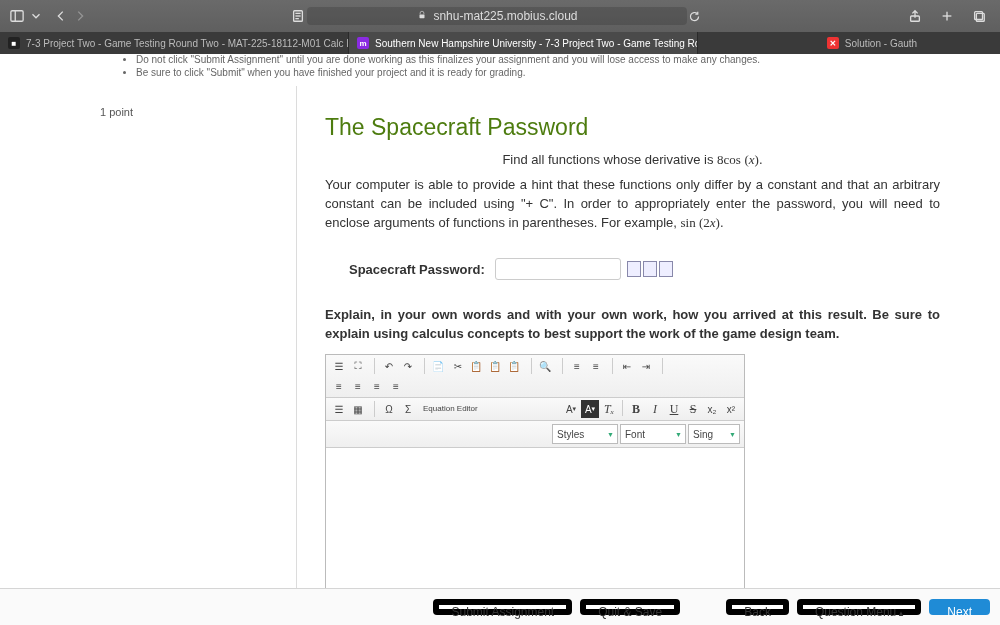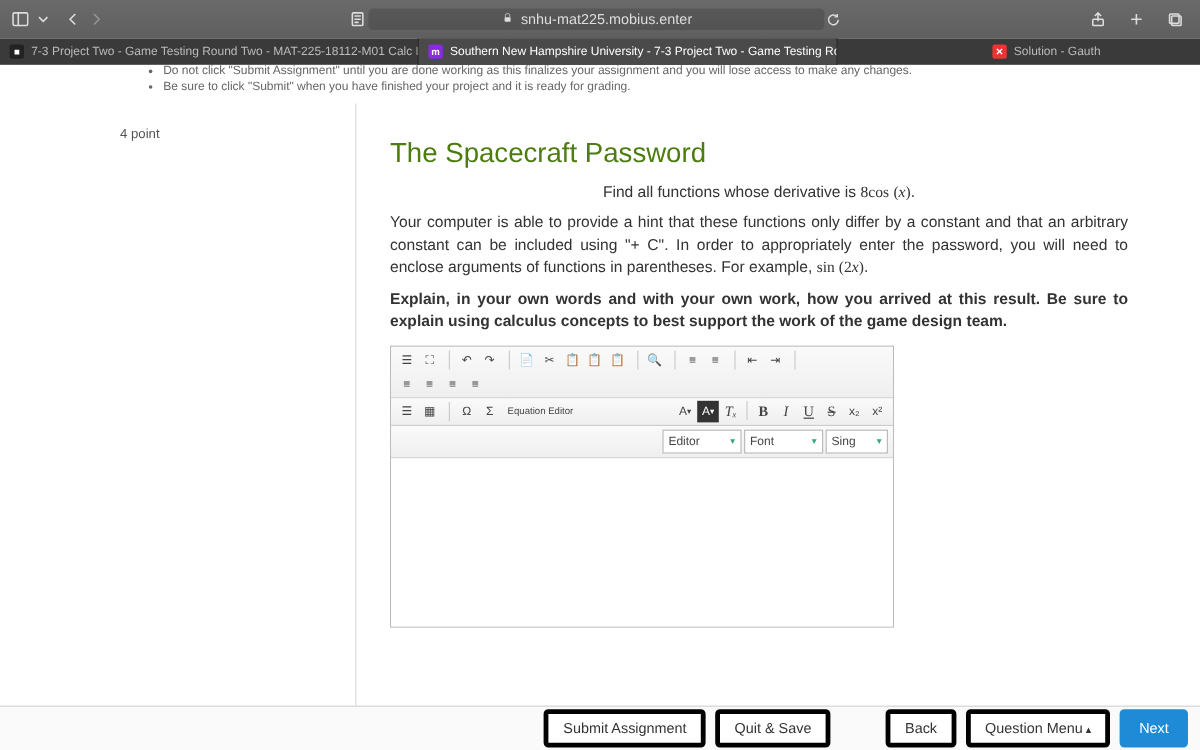--- a/index.html
+++ b/index.html
@@ -42,21 +42,21 @@
 .tb .grp{display:flex;align-items:center;gap:1px;margin-right:2px;}
 .tb .sep{width:1px;height:16px;background:#ccc;margin:0 3px}
 .tb button{width:18px;height:18px;border:1px solid transparent;background:transparent;padding:0;font-size:10px;color:#444;cursor:pointer;display:flex;align-items:center;justify-content:center}
 .tb .wide{width:auto;padding:0 4px;font-size:9px;display:flex;align-items:center}
 .tb2{background:linear-gradient(#fafafa,#efefef);border-bottom:1px solid #ccc;padding:3px 4px;display:flex;align-items:center;gap:2px;justify-content:flex-start}
 .tb2 .right{margin-left:auto;display:flex;align-items:center;gap:2px}
 .edbody{height:140px;background:#fff}
 .dd{height:18px;border:1px solid #bbb;background:#fff;font-size:10px;color:#444;padding:0 16px 0 4px;position:relative;display:inline-flex;align-items:center}
 .dd::after{content:"▼";position:absolute;right:3px;font-size:7px;color:#3a7}
 .bottom{position:absolute;left:0;right:0;bottom:0;height:36px;border-top:1px solid #d5d5d5;background:#fafafa;display:flex;align-items:center;justify-content:flex-end;padding:0 10px;gap:8px}
-.bottom button{height:32px;border:4px solid #000000;background:#fff;border-radius:4px;font-size:12px;padding:0 12px;cursor:pointer;color:#333}
+.bottom button{height:16px;border:6px solid #000000;background:#fff;border-radius:4px;font-size:12px;padding:0 12px;cursor:pointer;color:#333}
 .bottom button.primary{background:#1f8bd6;border-color:#1f8bd6;color:#fff}
 .bottom .menu-caret::after{content:" ▴";font-size:9px}
 .tb .f-b{font-weight:bold;font-family:serif;font-size:12px}
 .tb .f-i{font-style:italic;font-family:serif;font-size:12px}
 .tb .f-u{text-decoration:underline;font-family:serif;font-size:12px}
 .tb .f-s{text-decoration:line-through;font-family:serif;font-size:12px}
 .addr-box{background:rgba(0,0,0,0.15);border-radius:4px;padding:2px 10px;display:flex;align-items:center;min-width:360px;justify-content:center}
 .top-right{display:flex;align-items:center;gap:6px;margin-left:auto}
 </style>
 </head>
@@ -93,21 +93,21 @@
         <line x1="5" y1="8" x2="11" y2="8"></line>
         <line x1="5" y1="11" x2="9" y2="11"></line>
       </svg>
     </div>
   <div class="addr">
     <span class="addr-box">
       <span class="lock"><svg width="10" height="10" viewBox="0 0 16 16">
             <rect x="4" y="7" width="8" height="6" rx="1" fill="#ddd"></rect>
             <path d="M5 7 V5 a3 3 0 0 1 6 0 V7" stroke="#ddd" fill="none"></path>
           </svg></span>
-      <span>snhu-mat225.mobius.enter</span>
+      <span>snhu-mat225.mobius.cloud</span>
     </span>
   </div>
   <div class="reload">
       <svg width="13" height="13" viewBox="0 0 16 16" fill="none" stroke="#ddd" stroke-width="1.5">
         <path d="M13 8a5 5 0 1 1-1.5-3.5"></path>
         <polyline points="12,2 12,5 9,5"></polyline>
       </svg>
     </div>
   <div style="flex:0 0 200px"></div>
   <div class="top-right">
@@ -149,32 +149,41 @@
 
 <div style="padding-left:110px">
   <ul class="notes">
     <li>Do not click "Submit Assignment" until you are done working as this finalizes your assignment and you will lose access to make any changes.</li>
     <li>Be sure to click "Submit" when you have finished your project and it is ready for grading.</li>
   </ul>
 </div>
 
 <div class="page">
   <div class="sidebar">
-    <div class="pts">4 point</div>
+    <div class="pts">1 point</div>
   </div>
   <div class="divider"></div>
   <div class="main">
     <h2>The Spacecraft Password</h2>
     <p class="center">
       <span>Find all functions whose derivative is </span><span class="mathfn">8cos</span> <span class="mathfn">(</span><span class="mathit">x</span><span class="mathfn">)</span>.
     </p>
     <p class="just">
       <span>Your computer is able to provide a hint that these functions only differ by a constant and that an arbitrary constant can be included using "+ C". In order to appropriately enter the password, you will need to enclose arguments of functions in parentheses. For example, </span><span class="mathfn">sin (2</span><span class="mathit">x</span><span class="mathfn">)</span>.
     </p>
 
+    <div class="answer-row">
+      <label>Spacecraft Password:</label>
+      <input type="text" style="">
+      <div class="eq-icons">
+        <span></span>
+        <span></span>
+        <span></span>
+      </div>
+    </div>
 
     <p class="explain">Explain, in your own words and with your own work, how you arrived at this result. Be sure to explain using calculus concepts to best support the work of the game design team.</p>
 
     <div class="editor">
       <div class="tb">
         <div class="grp">
           <button>☰</button>
           <button>⛶</button>
         </div>
           <span class="sep"></span>
@@ -254,21 +263,21 @@
               <span>x₂</span>
             </button>
           <button>
               <span>x²</span>
             </button>
         </div>
       </div>
       <div class="tb2">
         <div class="right">
           <span class="dd" style="width:44px">
-              <span>Editor</span>
+              <span>Styles</span>
             </span>
           <span class="dd" style="width:44px">
               <span>Font</span>
             </span>
           <span class="dd" style="width:30px">
               <span>Sing</span>
             </span>
         </div>
       </div>
       <div class="edbody"></div>

